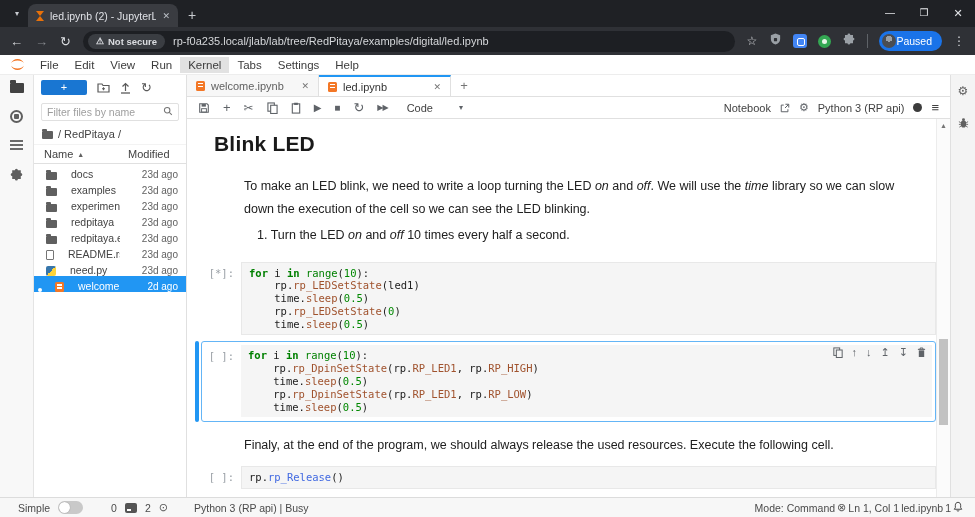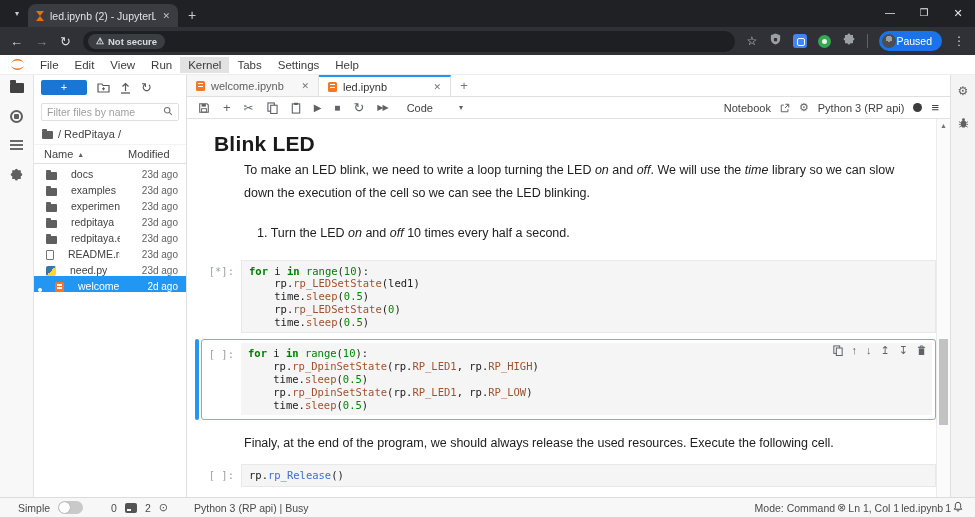--- a/index.html
+++ b/index.html
@@ -96,22 +96,22 @@
   .nb-right{display:flex;align-items:center;gap:9px;color:#424242}
   .busy-dot{width:9px;height:9px;border-radius:50%;background:#3c3c3c}
   .ham{font-size:13px;color:#424242}
 
   
   .nb-content{flex:1;position:relative;overflow:hidden;padding-right:14px}
   .vscroll{position:absolute;top:0;right:0;width:14px;bottom:0;background:#fbfbfb;border-left:1px solid #ececec}
   .vscroll .uparrow{display:block;text-align:center;color:#757575;font-size:7px;padding-top:3px}
   .vthumb{position:absolute;left:2px;right:2px;top:220px;height:86px;background:#c2c2c2}
   h1.md-h1{font-size:21px;font-weight:600;color:#1a1a1a;margin:13px 20px 0 27px;letter-spacing:.2px}
-  p.md{font-size:12.5px;line-height:1.8;color:#212121;margin:3px 24px 0 57px}
-  p.md.listitem{margin:18px 24px 0 70px}
+  p.md{font-size:12.5px;line-height:1.8;color:#212121;margin:19px 24px 0 57px}
+  p.md.listitem{margin:4px 24px 0 70px}
   .dots-collapsed{margin:9px 0 0 57px;font-weight:bold;font-size:12px;letter-spacing:2px;color:#1a1a1a}
   .cell{display:flex;margin-top:15px}
   .prompt{width:54px;flex:none;text-align:right;padding:5px 7px 0 0;color:#9aa0a6;font-family:"DejaVu Sans Mono",monospace;font-size:10.5px}
   .editor{flex:1;background:#f5f5f5;border:1px solid #e8e8e8;padding:4px 7px;font-family:"DejaVu Sans Mono",monospace;font-size:10.5px;line-height:12.8px;color:#212121}
   .code-line{white-space:pre}
   .tk-kw{color:#008000;font-weight:bold}
   .tk-bi{color:#008000}
   .tk-num{color:#080}
   .tk-at{color:#a0522d}
   .tk-fb{color:#4169e1}
@@ -158,20 +158,21 @@
 
   <div class="c-toolbar">
     <span class="c-nav">←</span>
     <span class="c-nav dim">→</span>
     <span class="c-nav">↻</span>
     <div class="omnibox">
       <span class="sec-chip">
         <span class="warn-ic">⚠</span>
         <span>Not secure</span>
       </span>
+      <span class="url">rp-f0a235.local/jlab/lab/tree/RedPitaya/examples/digital/led.ipynb</span>
     </div>
     <span class="star">☆</span>
     <div class="ext">
       <span><svg width="13" height="14" viewBox="0 0 14 14">
             <path d="M7 1l5 2v4c0 3-2 5-5 6-3-1-5-3-5-6V3z" fill="#9aa0a6"></path>
             <rect x="5.3" y="6" width="3.4" height="3.4" rx="0.6" fill="#2f3136"></rect>
           </svg></span>
       <span class="ic-pw"></span>
       <span class="ic-green"></span>
       <span><svg width="14" height="14" viewBox="0 0 14 14">

